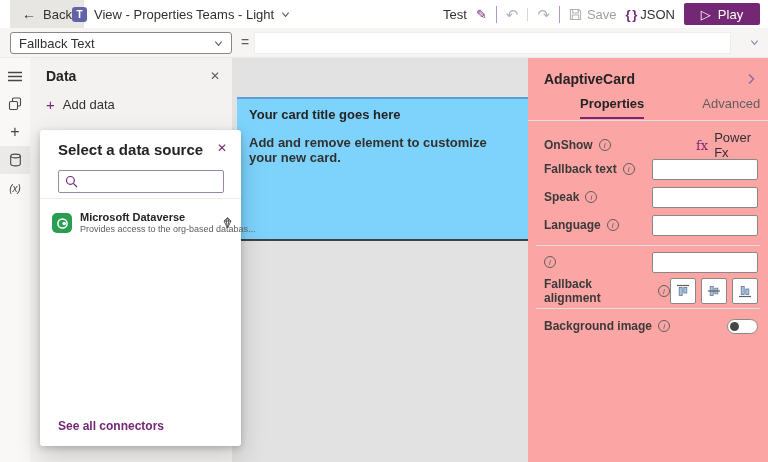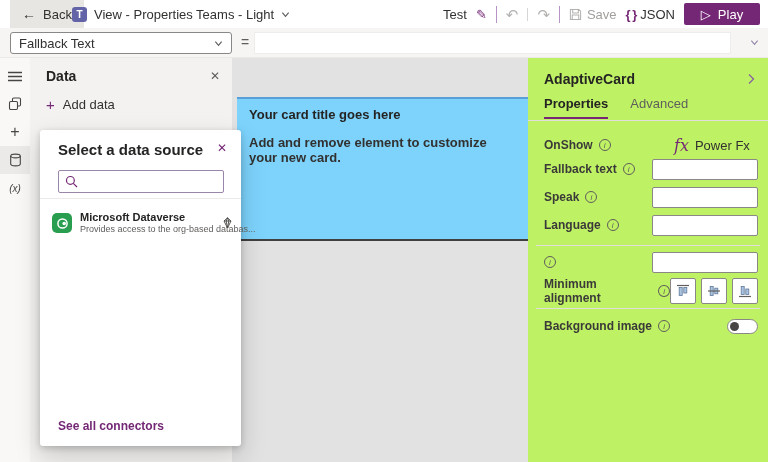--- a/index.html
+++ b/index.html
@@ -41,34 +41,34 @@
   .dp-title { font-size:14px; font-weight:bold; color:#252423; }
   .dp-close { color:#605e5c; font-size:12px; cursor:pointer; }
   .add-data { position:absolute; top:38px; left:16px; display:flex; align-items:center; gap:8px; cursor:pointer; }
   .add-plus { color:#742774; font-size:15px; }
 
   .canvas { position:absolute; left:232px; top:58px; bottom:0; width:296px; background:#e2e2e2; }
   .card { position:absolute; left:5px; top:39px; width:291px; height:144px; background:#7dd3fc; border-top:2px solid #5b9fd9; border-bottom:2px solid #404040; padding:8px 12px; cursor:pointer; }
   .card-title { font-weight:bold; font-size:13px; color:#252423; margin-bottom:13px; }
   .card-body { font-size:13px; color:#323130;font-weight:bold; }
 
-  .rp { position:absolute; left:528px; top:58px; bottom:0; width:240px; background:#bef264; }
+  .rp { position:absolute; left:528px; top:58px; bottom:0; width:240px; background:#fca5a5; }
   .rp-header { position:absolute; top:13px; left:16px; right:12px; display:flex; justify-content:space-between; align-items:center; }
   .rp-title { font-size:14px; font-weight:bold; color:#252423; }
   .rp-tabs { position:absolute; top:38px; left:16px; display:flex; gap:22px; }
-  .rp-tab { font-size:13px; color:#605e5c; padding-bottom:6px; cursor:pointer; }
+  .rp-tab { font-size:13px; color:#605e5c; padding-bottom:6px; cursor:pointer;margin-left:36px; }
   .rp-tab.active { color:#252423; font-weight:bold; border-bottom:2px solid #742774; }
   .rp-tabline { position:absolute; top:62px; left:0; right:0; border-top:1px solid #e1dfdd; }
   .prow { position:absolute; left:16px; right:10px; height:22px; display:flex; align-items:center; justify-content:space-between; }
   .plabel-group { display:flex; align-items:center; gap:6px; }
   .plabel { font-size:12px; font-weight:bold; color:#3b3a39; }
   .info { width:12px; height:12px; border:1px solid #605e5c; border-radius:50%; color:#605e5c; font-size:8px; font-style:italic; display:inline-flex; align-items:center; justify-content:center; cursor:pointer; }
   .pinput { width:106px; height:21px; background:#fff; border:1px solid #8a8886; border-radius:2px; font-size:12px; padding:0 5px; }
   .fx-control { position:absolute; left:130px; display:flex; align-items:center; gap:6px; cursor:pointer; }
-  .fx-glyph { font-family:"DejaVu Serif", serif; font-style:italic; color:#742774; font-size:16px; }
+  .fx-glyph { font-family:"DejaVu Serif", serif; color:#742774; font-size:13px;margin-left:22px; }
   .rp-div { position:absolute; left:8px; right:8px; border-top:1px solid #e1dfdd; }
   .align-group { display:flex; gap:5px; }
   .align-btn { width:26px; height:26px; background:#fff; border:1px solid #8a8886; border-radius:2px; display:flex; align-items:center; justify-content:center; cursor:pointer; }
   .toggle { width:31px; height:15px; background:#fff; border:1px solid #8a8886; border-radius:8px; position:relative; cursor:pointer; }
   .toggle-knob { position:absolute; left:2px; top:2px; width:9px; height:9px; border-radius:50%; background:#484644; }
 
   
   .popup { position:absolute; left:40px; top:130px; width:201px; height:316px; background:#fff; border-radius:3px; box-shadow:0 2px 6px rgba(0,0,0,.18), 0 10px 26px rgba(0,0,0,.18); z-index:10;padding-left:30px; }
   .popup-title { position:absolute; top:11px; left:18px; font-size:15px; font-weight:bold; color:#252423; }
   .popup-close { position:absolute; top:11px; right:14px; color:#742774; font-size:12px; cursor:pointer; }
@@ -232,21 +232,21 @@
 
   <div class="prow" style="top:193px;">
     <span class="plabel-group">
       <span class="info">i</span>
     </span>
     <input class="pinput" style="">
   </div>
 
   <div class="prow" style="top:220px;height:26px;">
     <span class="plabel-group">
-      <span class="plabel">Minimum alignment</span>
+      <span class="plabel">Fallback alignment</span>
       <span class="info">i</span>
     </span>
     <span class="align-group">
       <span class="align-btn">
         <svg width="14" height="14" viewBox="0 0 14 14">
             <path d="M1 1.5 h12" stroke="#605e5c" stroke-width="1.2"></path>
             <rect x="3.2" y="3.5" width="3" height="8" fill="#aac4e0" stroke="#60789a" stroke-width=".8"></rect>
             <rect x="7.8" y="3.5" width="3" height="5.5" fill="#aac4e0" stroke="#60789a" stroke-width=".8"></rect>
           </svg>
       </span>

